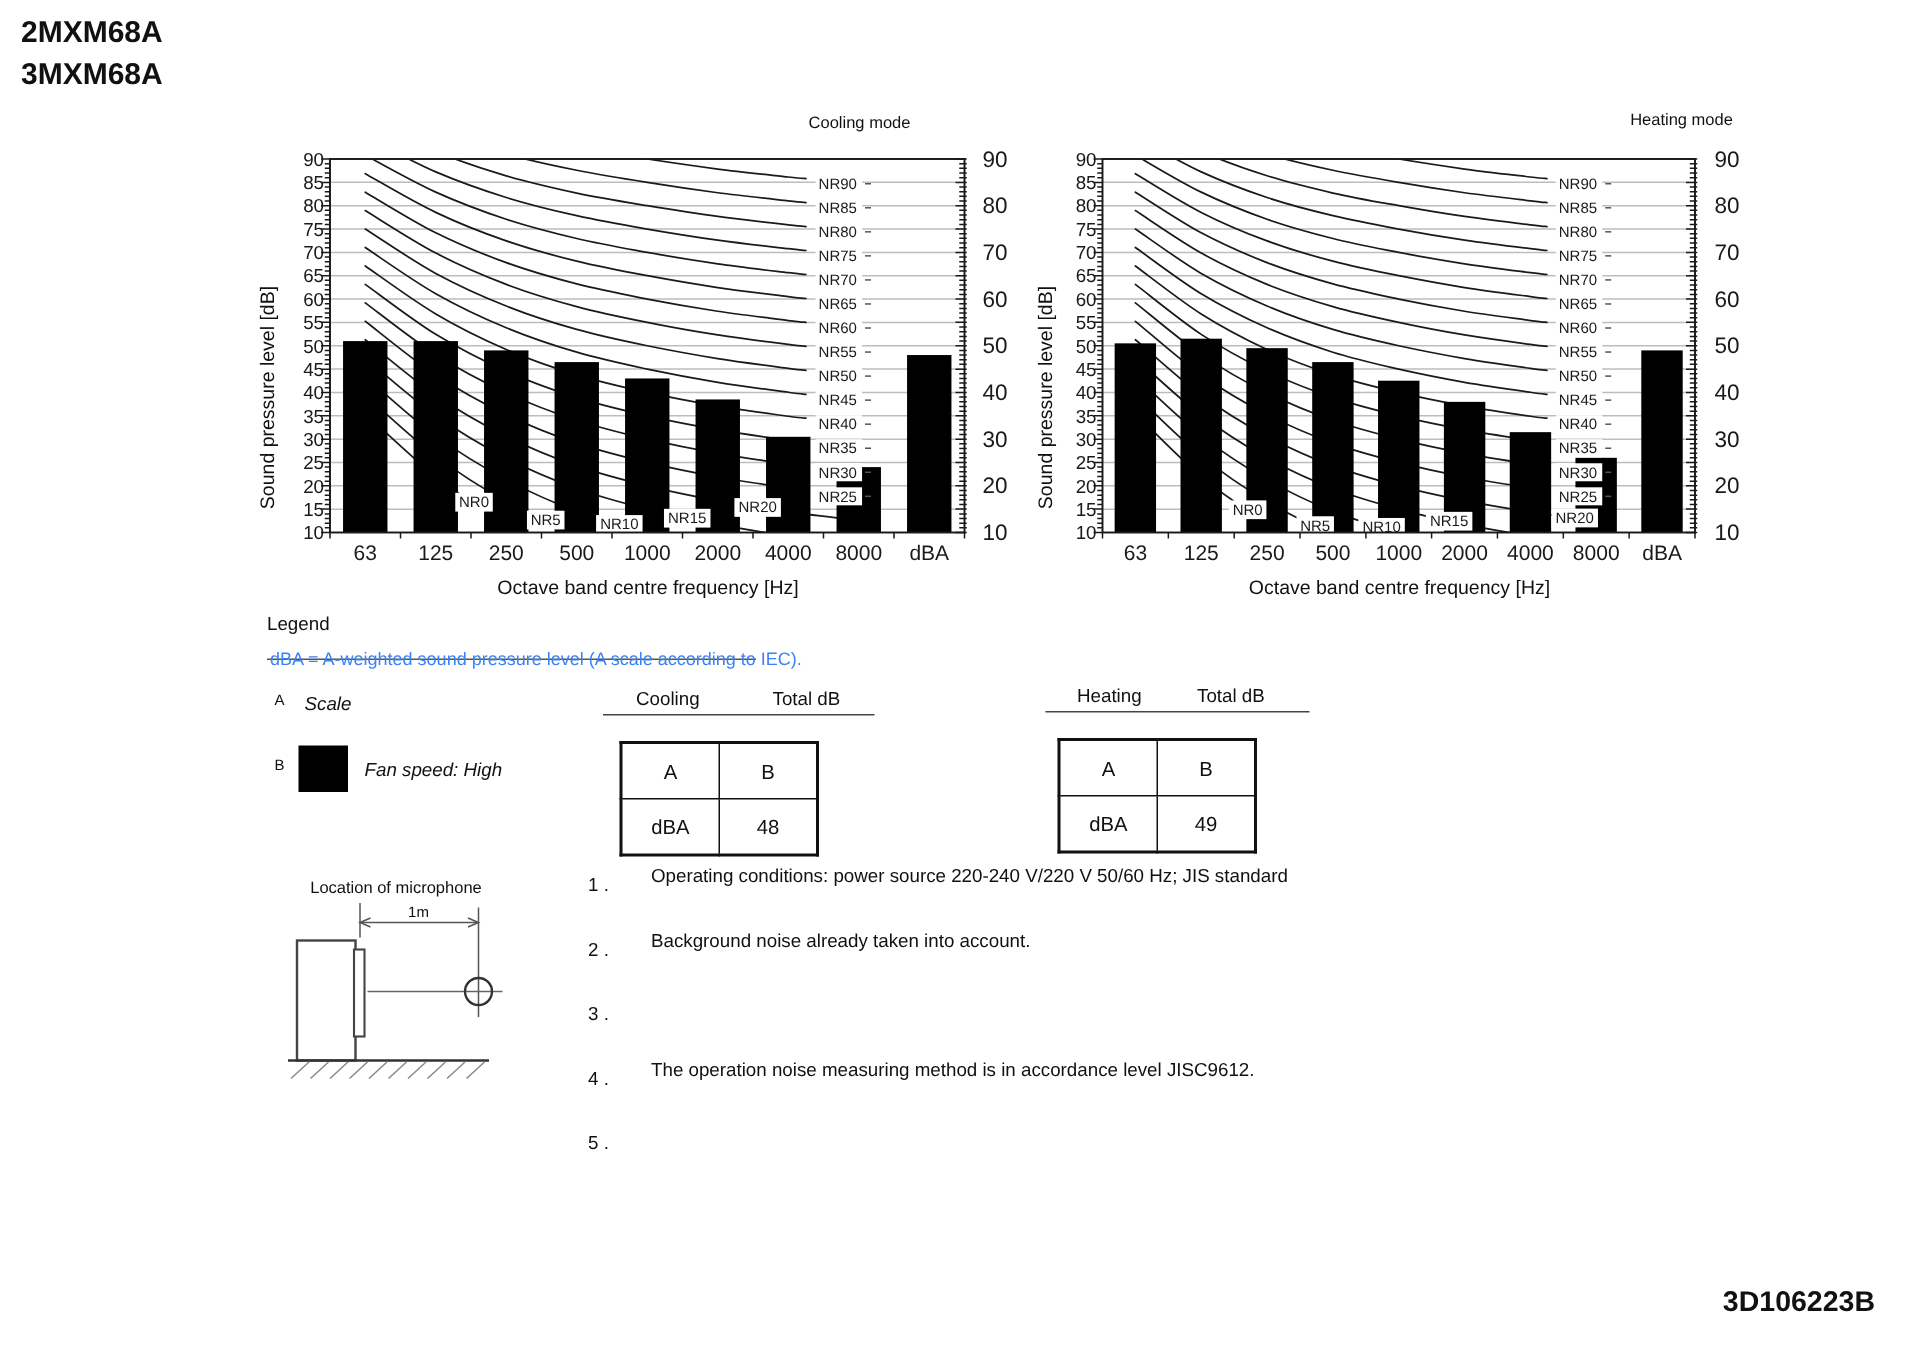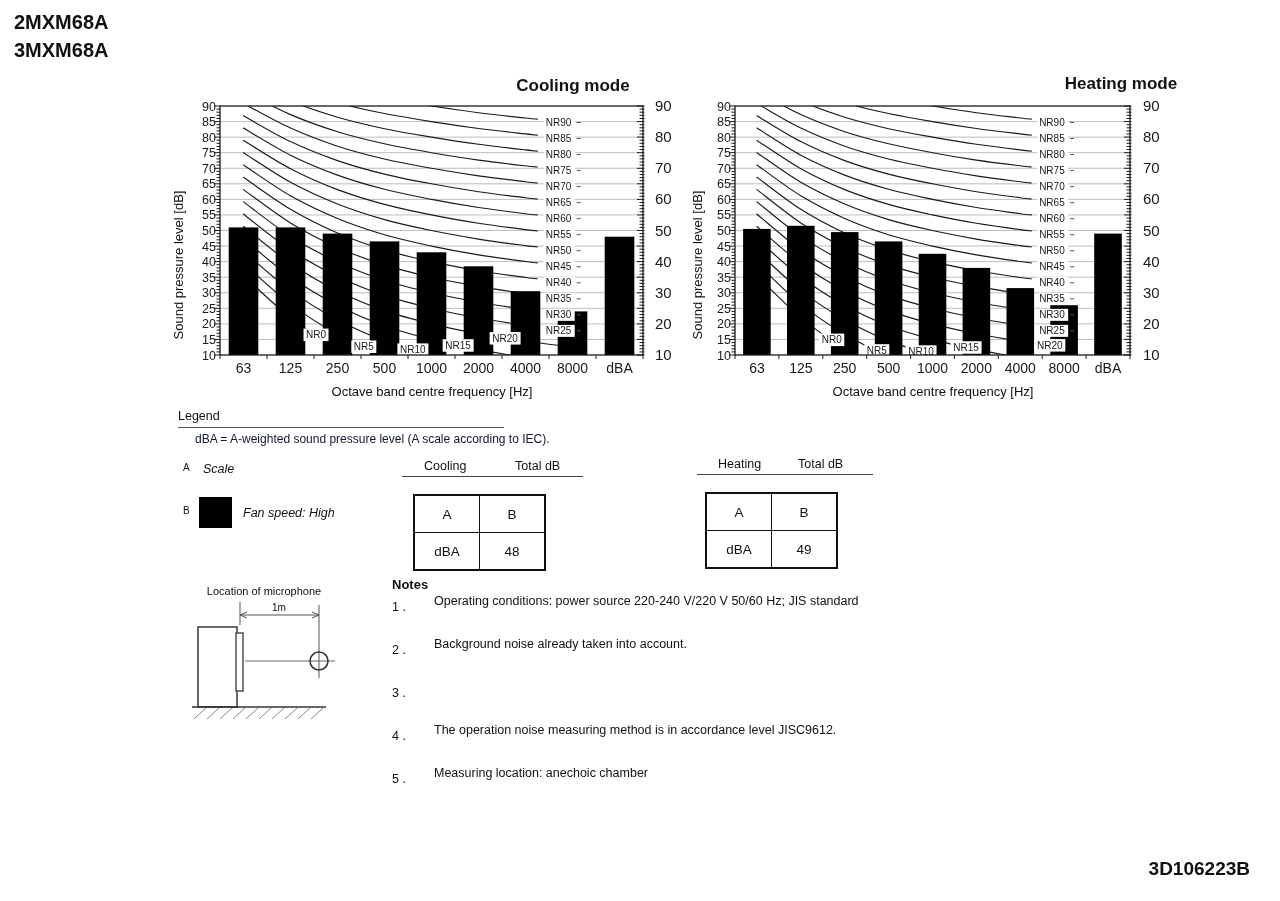--- a/index.html
+++ b/index.html
@@ -1,26 +1,26 @@
 <!DOCTYPE html>
 <html><head>
 <meta charset="utf-8">
 <style>
   html,body{margin:0;padding:0;background:#fff;}
   .page{position:relative;width:1262px;height:901px;background:#ffffff;overflow:hidden;
         font-family:"Liberation Sans",sans-serif;color:#1a1a1a;}
   .model-line{position:absolute;left:14px;font-size:20px;font-weight:bold;line-height:28px;color:#111;}
-  .chart-title{position:absolute;width:170px;text-align:center;font-size:17px;color:#111;font-weight:bold;}
+  .chart-title{position:absolute;width:170px;text-align:center;font-size:11px;color:#111;}
   .x-title{position:absolute;width:260px;text-align:center;font-size:13px;color:#111;}
   .y-title{position:absolute;font-size:13px;color:#111;white-space:nowrap;
            transform:translate(-50%,-50%) rotate(-90deg);}
   #charts-svg{position:absolute;left:0;top:0;pointer-events:none;}
   .legend-head{position:absolute;left:178px;top:409px;width:326px;border-bottom:1px solid #555;
-               padding-bottom:4px;font-size:12.5px;color:#111;}
-  .dba-note{position:absolute;left:180px;top:432px;font-size:12px;color:#0f172a;margin-left:15px;}
+               padding-bottom:16px;font-size:12.5px;color:#111;}
+  .dba-note{position:absolute;left:180px;top:432px;font-size:12px;color:#3b82f6;}
   .legend-key{position:absolute;font-size:10px;color:#111;}
   .legend-label{position:absolute;font-size:12.5px;color:#111;font-style:italic;}
   .swatch{position:absolute;left:199px;top:497px;width:33px;height:31px;background:#000;}
   .tbl-header{position:absolute;height:17px;border-bottom:1px solid #444;font-size:12.5px;color:#111;}
   .tbl-header span{position:absolute;top:0;text-align:center;}
   .val-table{position:absolute;border-collapse:collapse;border:2px solid #111;background:#fff;}
   .val-table td{border:1px solid #111;width:64px;height:36px;text-align:center;
                 font-size:13.5px;color:#111;padding:0;}
   .notes{position:absolute;left:392px;top:577px;width:600px;}
   .notes-title{font-size:13px;font-weight:bold;color:#111;margin-bottom:2px;}
@@ -426,37 +426,35 @@
         <line x1="66" y1="141" x2="78" y2="130"></line>
         <line x1="79" y1="141" x2="91" y2="130"></line>
         <line x1="92" y1="141" x2="104" y2="130"></line>
         <line x1="105" y1="141" x2="117" y2="130"></line>
         <line x1="118" y1="141" x2="130" y2="130"></line>
         <line x1="131" y1="141" x2="143" y2="130"></line>
       </g>
   </svg>
 
   <div class="notes">
-    <div class="notes-title">Notes</div>
     <div class="note-item">
       <span class="note-num">1 .</span>
       <span class="note-text">Operating conditions: power source 220-240 V/220 V 50/60 Hz; JIS standard</span>
     </div>
     <div class="note-item">
       <span class="note-num">2 .</span>
       <span class="note-text">Background noise already taken into account.</span>
     </div>
     <div class="note-item">
       <span class="note-num">3 .</span>
     </div>
     <div class="note-item">
       <span class="note-num">4 .</span>
       <span class="note-text">The operation noise measuring method is in accordance level JISC9612.</span>
     </div>
     <div class="note-item">
       <span class="note-num">5 .</span>
-      <span class="note-text">Measuring location: anechoic chamber</span>
     </div>
   </div>
 
   <div class="doc-code">3D106223B</div>
 
 </div>
 
 </body></html>

